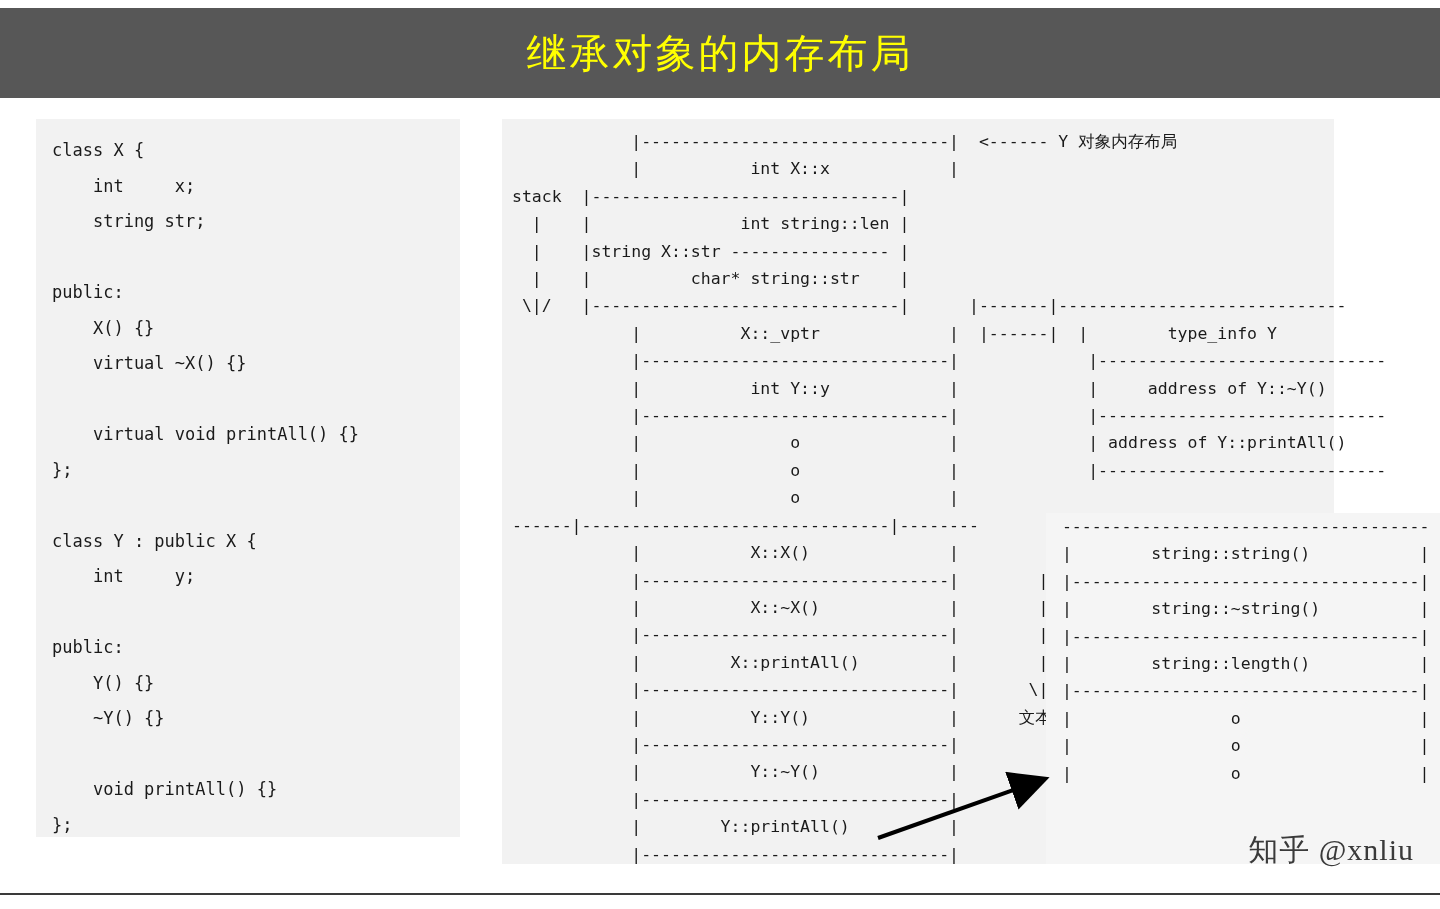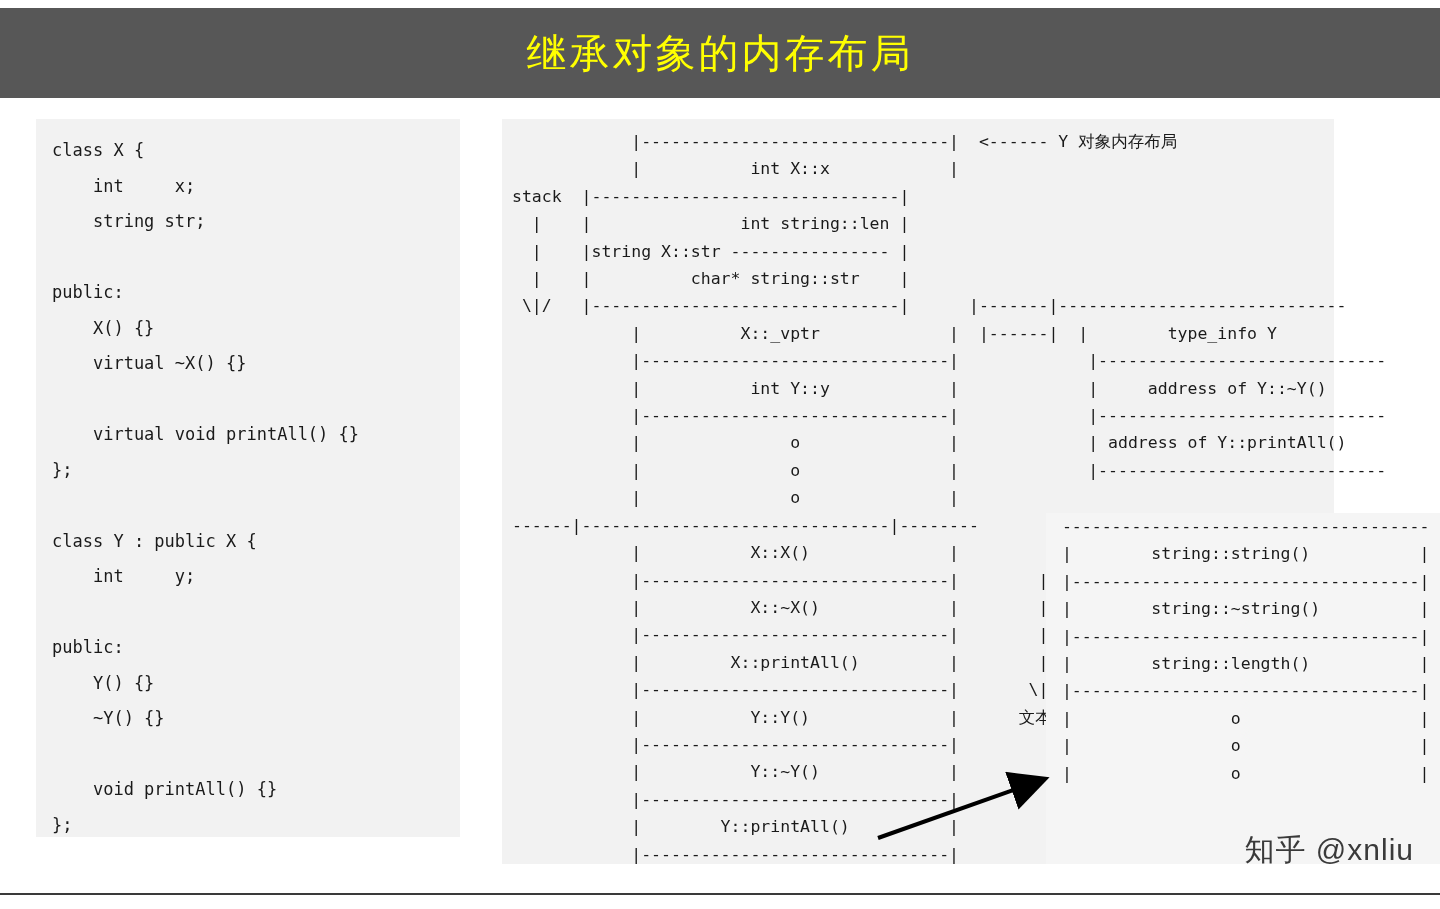--- a/index.html
+++ b/index.html
@@ -105,21 +105,21 @@
     top: 750px;
     width: 200px;
     height: 110px;
   }
   .watermark {
     position: absolute;
     right: 26px;
     bottom: 38px;
     font-size: 30px;
     color: #3a3a3a;
-    font-family: Liberation Sans, sans-serif;
+    font-family: Liberation Serif, serif;
     letter-spacing: 1px;
   }
   .bottomline {
     position: absolute;
     left: 0;
     bottom: 14px;
     width: 1440px;
     height: 2px;
     background: #3a3a3a;
   }

